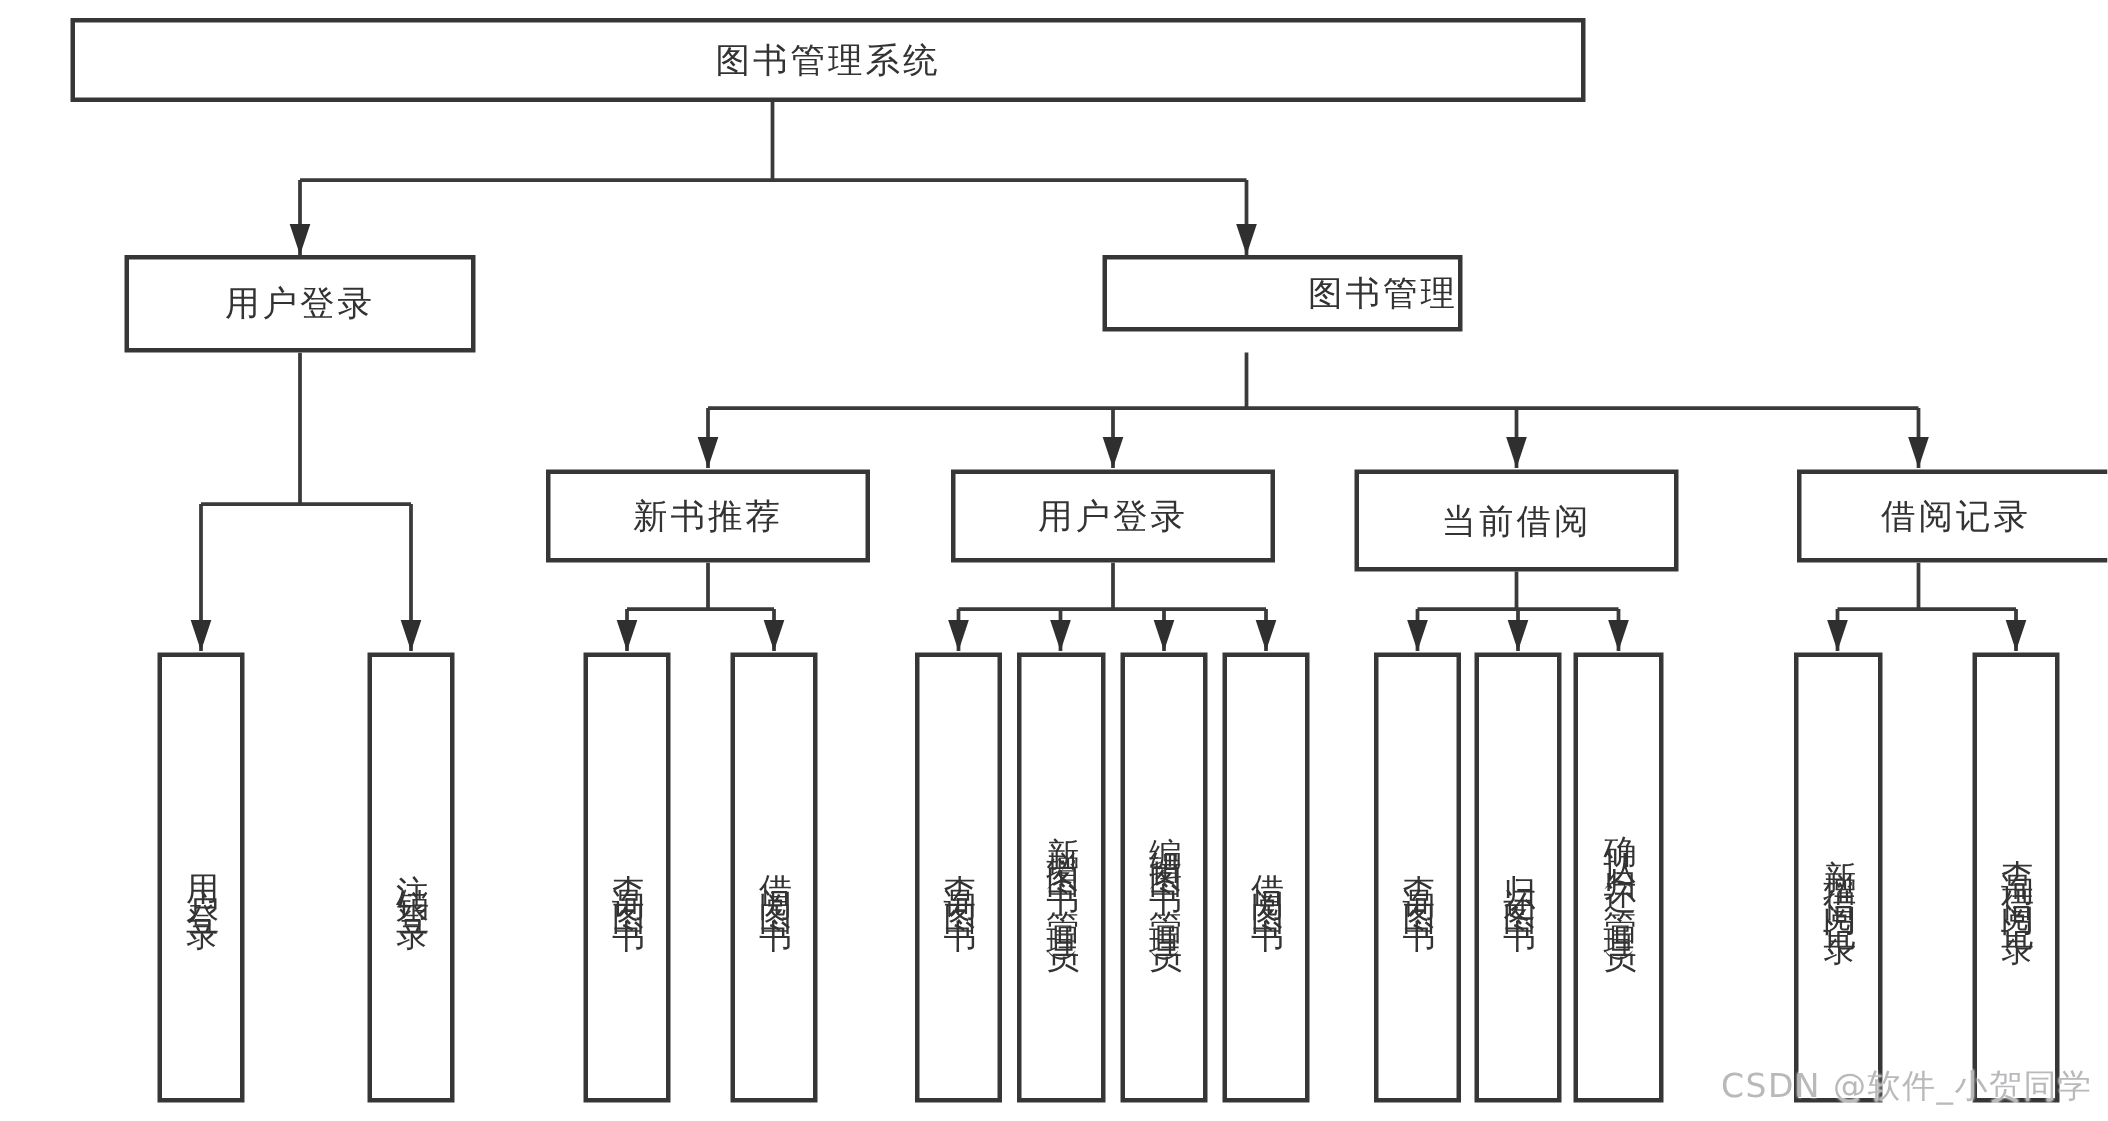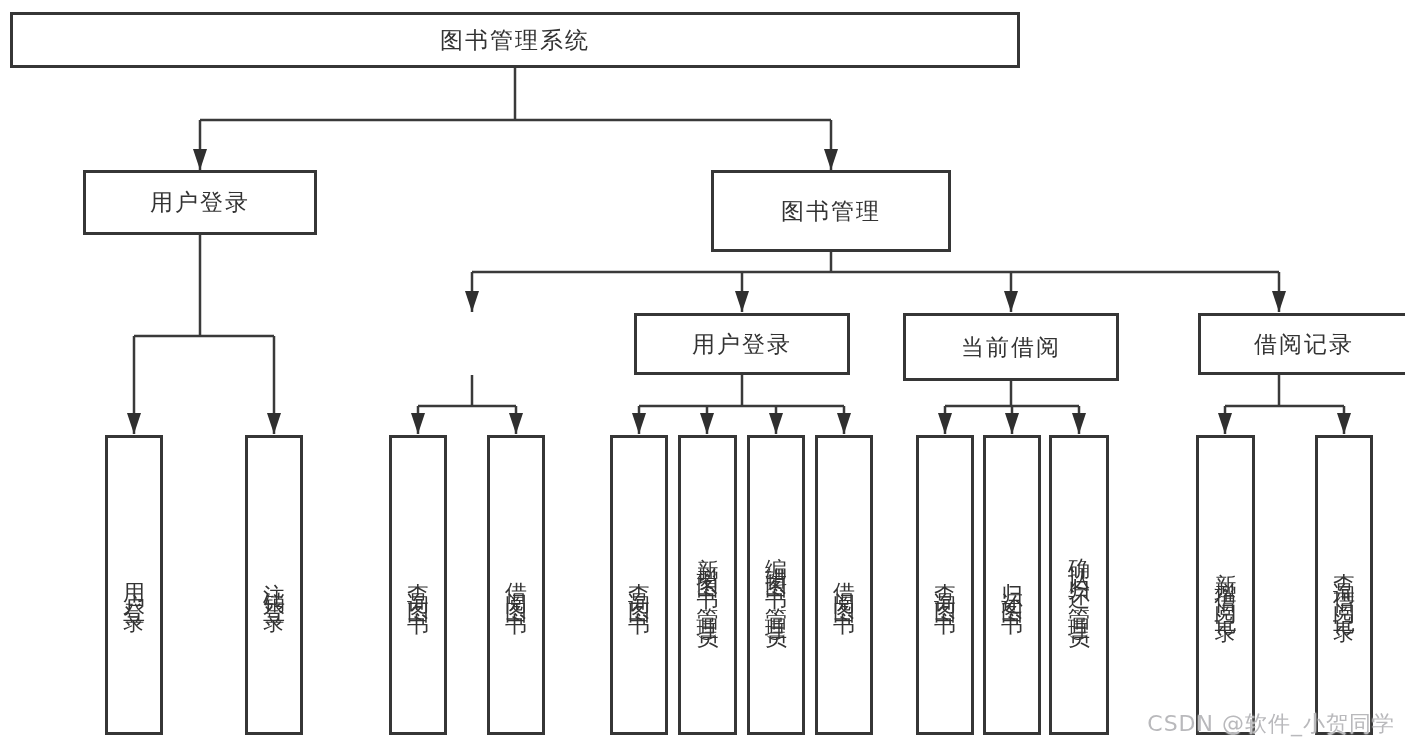--- a/index.html
+++ b/index.html
@@ -16,21 +16,21 @@
     position: absolute;
     box-sizing: border-box;
     border: 3px solid #363636;
     background: #ffffff;
     display: flex;
     align-items: center;
     justify-content: center;
     color: #333333;
   }
   .h-box { font-size: 23px; letter-spacing: 2px; }
-  .root-box { border-width: 3px; }
+  .root-box { border-width: 3px; margin-left: 37px; }
   .leaf-box { border-width: 3px; }
   .leaf-box .v-text {
     writing-mode: vertical-rl;
     text-orientation: mixed;
     font-size: 22px;
     letter-spacing: 10px;
     line-height: 1;
     color: #333333;
     white-space: nowrap;
   }
@@ -101,24 +101,27 @@
     </g>
   </svg>
 
   <div class="box h-box root-box" style="left:10px; top:12px; width:1010px; height:56px;">
     <span>图书管理系统</span>
   </div>
 
   <div class="box h-box" style="left:83px; top:170px; width:234px; height:65px;">
     <span>用户登录</span>
   </div>
-  <div class="box h-box" style="left:711px; top:170px; width:240px; height:82px;">
+  <div class="box h-box" style="left:735px; top:170px; width:240px; height:51px;justify-content:flex-end;">
     <span>图书管理</span>
   </div>
 
+  <div class="box h-box" style="left:364px; top:313px; width:216px; height:62px;">
+    <span>新书推荐</span>
+  </div>
   <div class="box h-box" style="left:634px; top:313px; width:216px; height:62px;">
     <span>用户登录</span>
   </div>
   <div class="box h-box" style="left:903px; top:313px; width:216px; height:68px;">
     <span>当前借阅</span>
   </div>
   <div class="box h-box" style="left:1198px; top:313px; width:212px; height:62px;">
     <span>借阅记录</span>
   </div>
 

